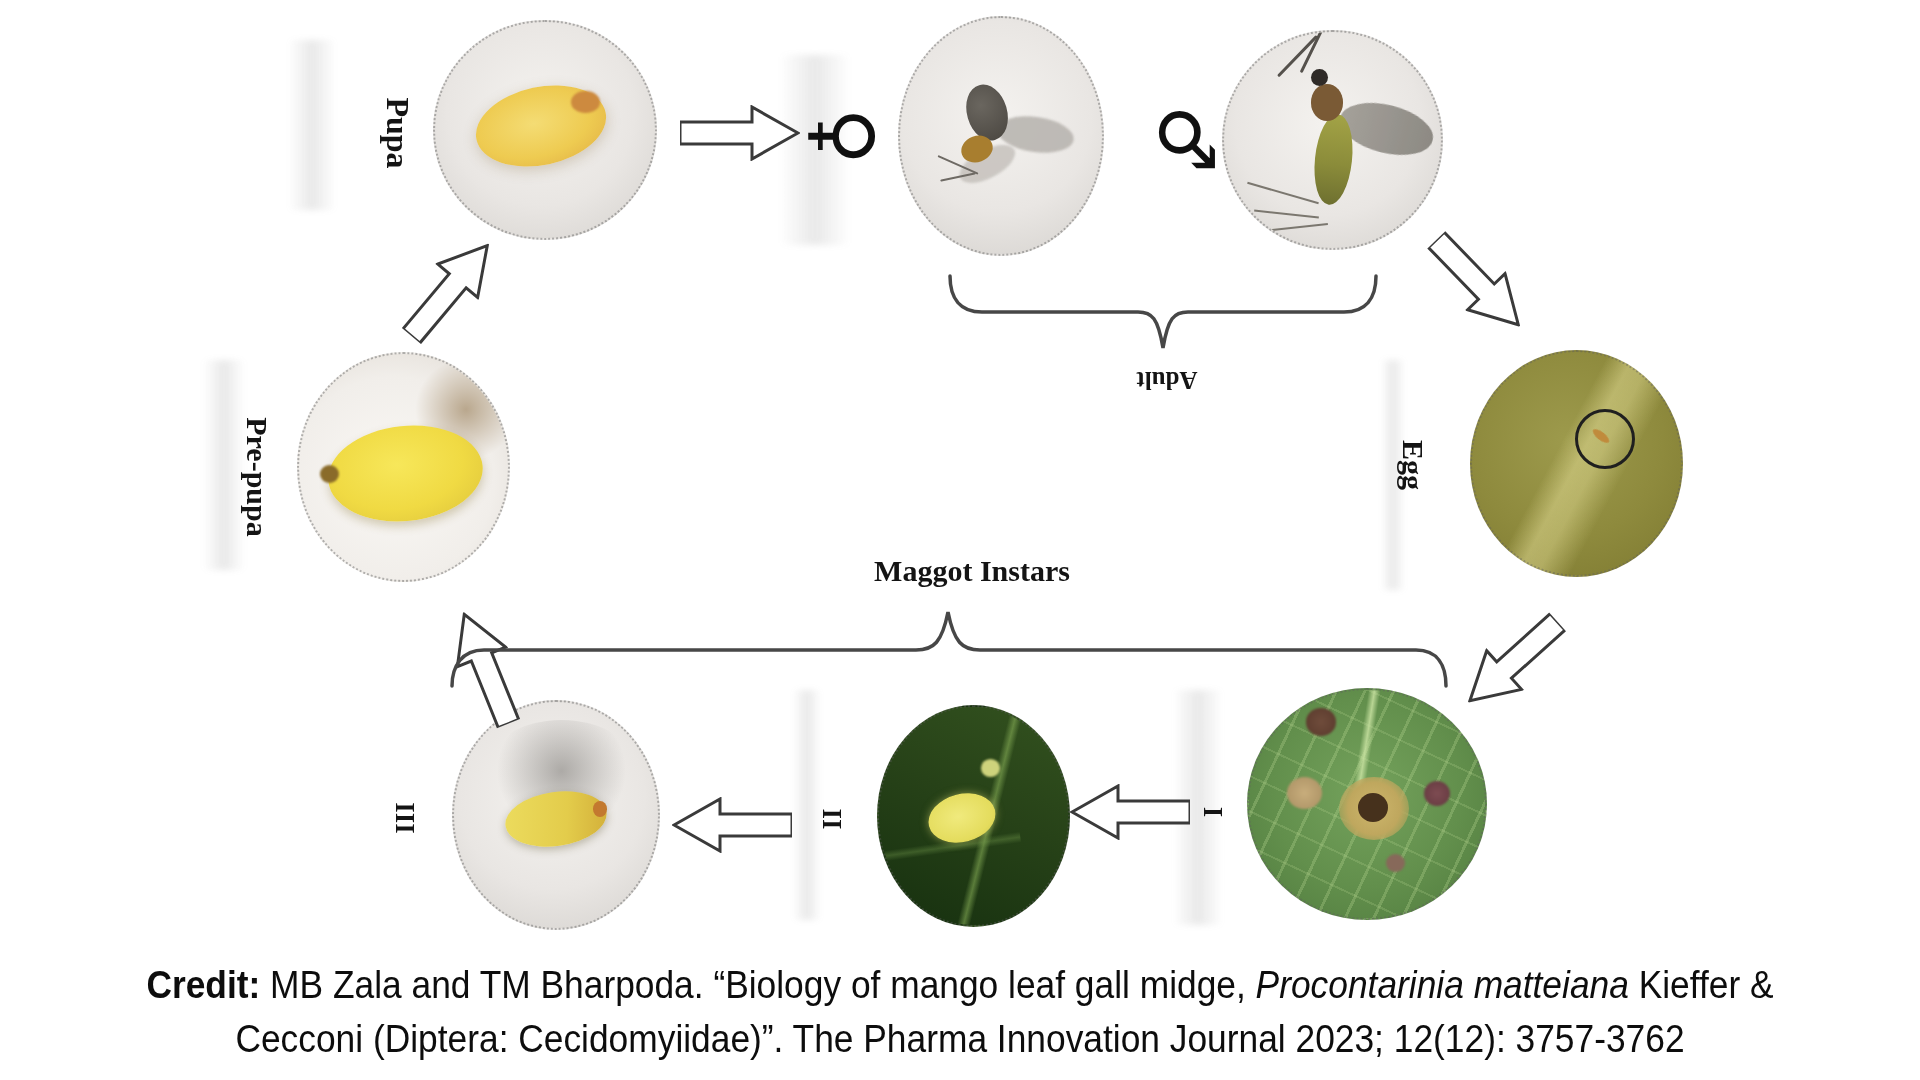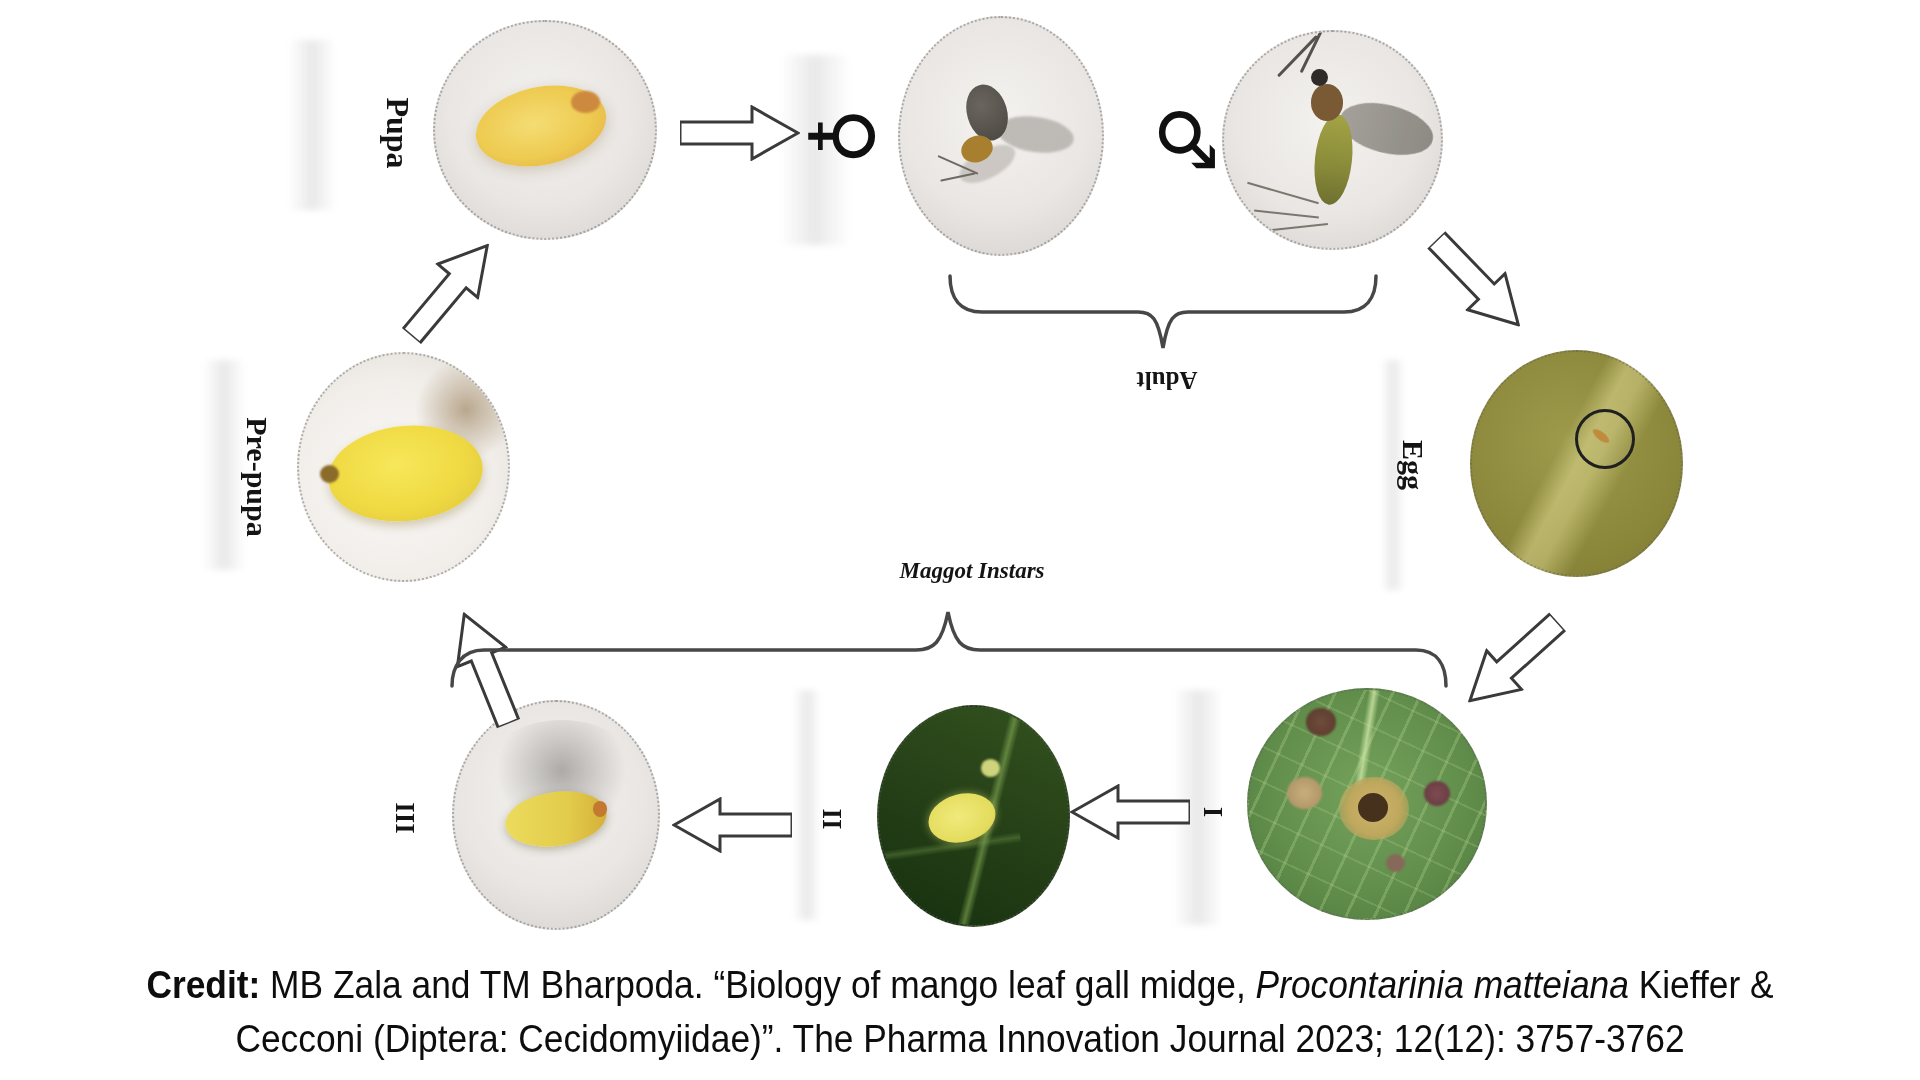--- a/index.html
+++ b/index.html
@@ -182,21 +182,21 @@
   <div class="photo photo-white" style="left:297px;top:352px;width:213px;height:230px;">
     <div class="blob prepupa-shadow"></div>
     <div class="blob prepupa-body"></div>
     <div class="blob prepupa-tip"></div>
   </div>
 
   <div class="stage-label rot90" style="left:397px;top:133px;font-size:32px;">Pupa</div>
   <div class="stage-label rot90" style="left:257px;top:477px;font-size:30px;">Pre-pupa</div>
   <div class="stage-label rot90" style="left:1413px;top:465px;font-size:30px;">Egg</div>
   <div class="stage-label rot180" style="left:1167px;top:380px;font-size:25px;">Adult</div>
-  <div class="stage-label" style="left:972px;top:571px;font-size:23px;font-style:italic;">Maggot Instars</div>
+  <div class="stage-label" style="left:972px;top:571px;font-size:30px;">Maggot Instars</div>
   <div class="stage-label rot90" style="left:1212px;top:812px;font-size:27px;">I</div>
   <div class="stage-label rot90" style="left:831px;top:819px;font-size:27px;">II</div>
   <div class="stage-label rot90" style="left:404px;top:818px;font-size:27px;">III</div>
 
   <div class="gender" style="left:845px;top:136px;font-size:78px;">♀</div>
   <div class="gender" style="left:1186px;top:139px;font-size:76px;">♂</div>
 
   <svg class="block-arrow" viewBox="0 0 120 56" style="left:680px;top:105px;">
     <polygon points="0,17 72,17 72,2 118,28 72,54 72,39 0,39"></polygon>
     </svg>

